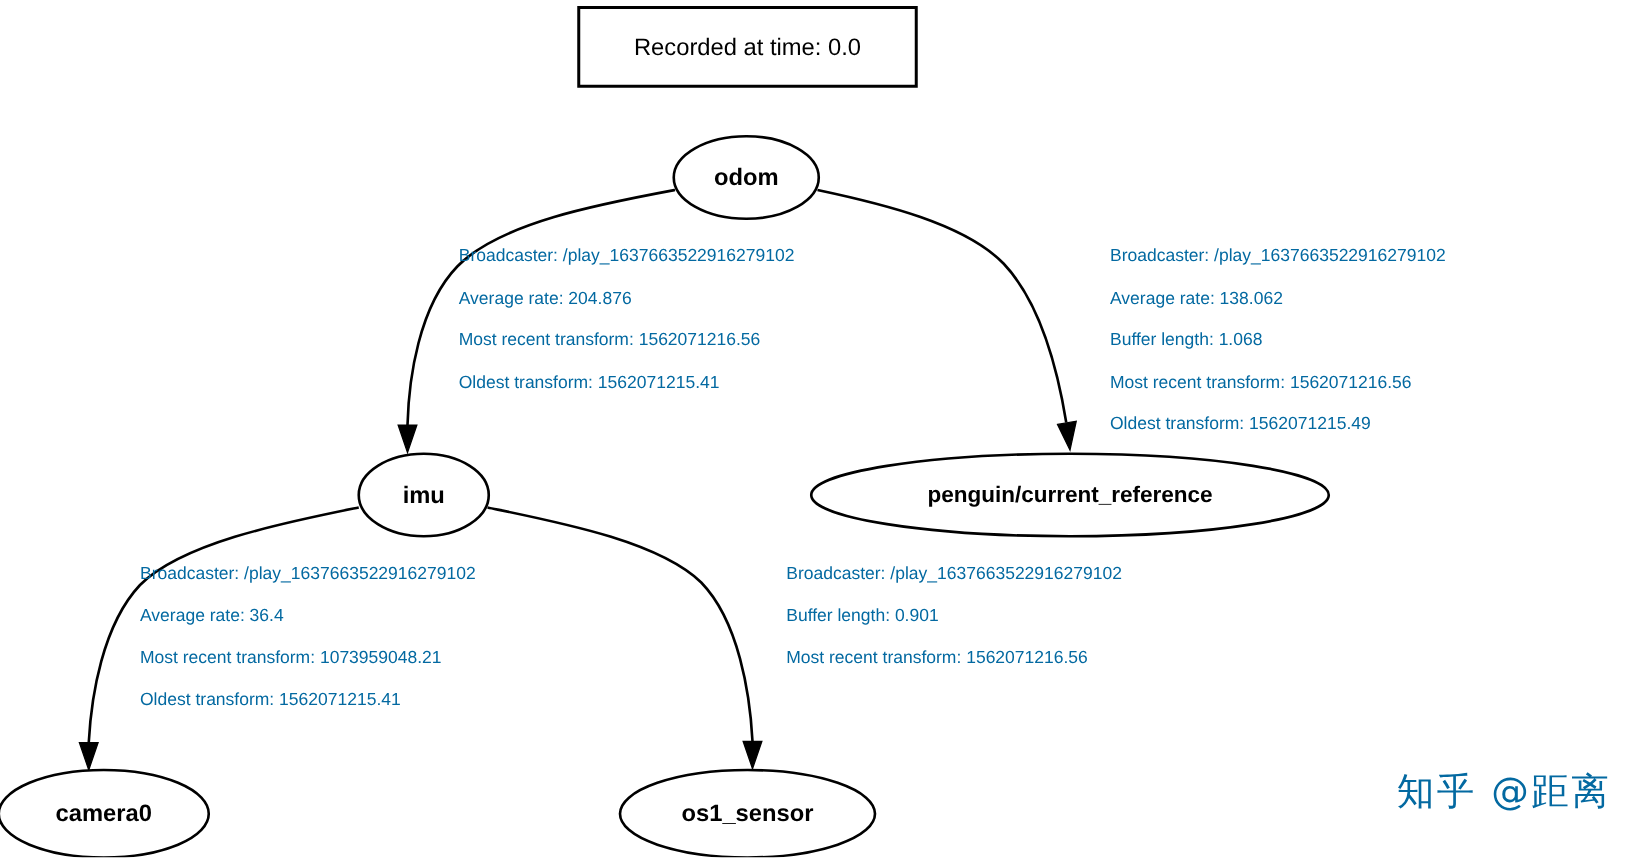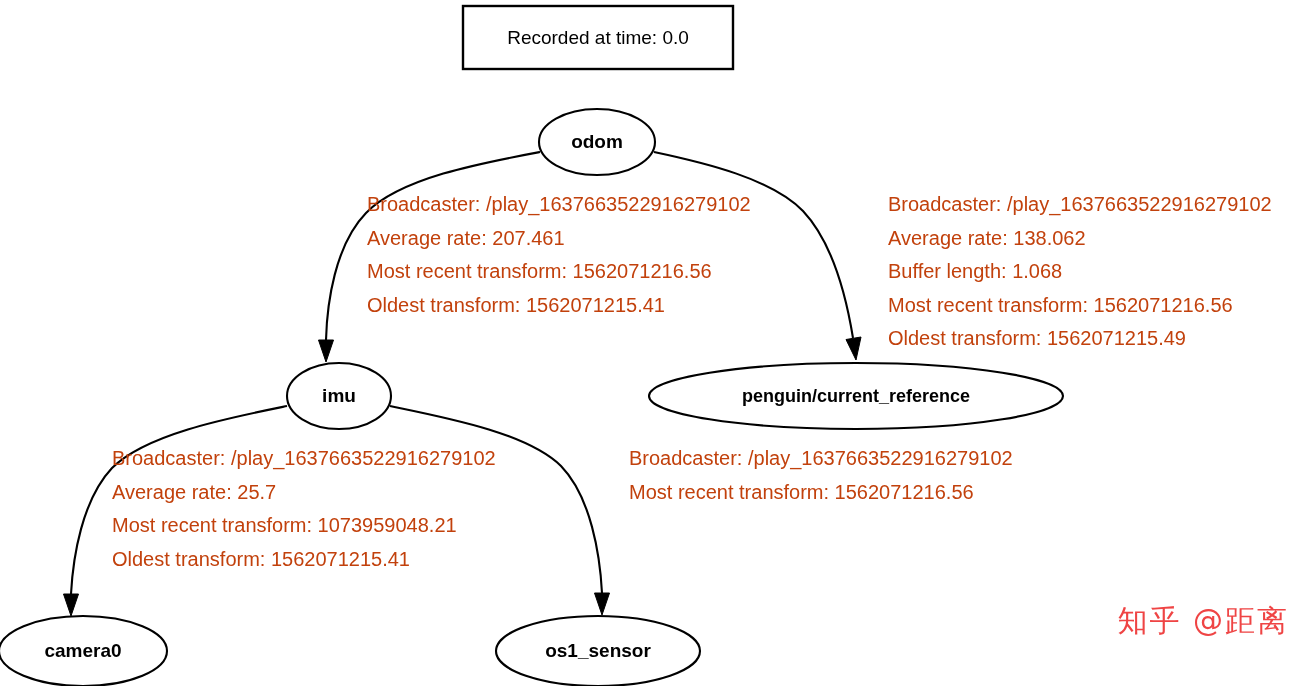--- a/index.html
+++ b/index.html
@@ -57,36 +57,36 @@
     stroke-width: 2.4;
   }
   .arrow-head {
     fill: #000000;
     stroke: #000000;
     stroke-width: 1;
   }
   .edge-label {
     position: absolute;
     font-family: "Liberation Sans", sans-serif;
-    font-size: 20px;
+    font-size: 14px;
     font-weight: 400;
-    color: #c2410c;
+    color: #0369a1;
     line-height: 33.5px;
     white-space: nowrap;
   }
   .edge-label div {
     white-space: nowrap;
   }
   #watermark {
     position: absolute;
     right: 14px;
-    bottom: 44px;
+    bottom: 32px;
     font-family: "DejaVu Sans", sans-serif;
     font-size: 30px;
-    color: #ef4444;
+    color: #0369a1;
     letter-spacing: 2px;
     white-space: nowrap;
     user-select: none;
   }
 </style>
 </head>
 <body>
 
 <div id="canvas">
 
@@ -119,40 +119,41 @@
     <ellipse class="node-shape" cx="83" cy="651" rx="84" ry="35"></ellipse>
     <text class="node-label" x="83" y="652">camera0</text>
 
     <ellipse class="node-shape" cx="598" cy="651" rx="102" ry="35"></ellipse>
     <text class="node-label" x="598" y="652">os1_sensor</text>
 
   </svg>
 
   <div class="edge-label" style="left:367px; top:188px;">
     <div>Broadcaster: /play_1637663522916279102</div>
-    <div>Average rate: 207.461</div>
+    <div>Average rate: 204.876</div>
     <div>Most recent transform: 1562071216.56</div>
     <div>Oldest transform: 1562071215.41</div>
   </div>
 
   <div class="edge-label" style="left:888px; top:188px;">
     <div>Broadcaster: /play_1637663522916279102</div>
     <div>Average rate: 138.062</div>
     <div>Buffer length: 1.068</div>
     <div>Most recent transform: 1562071216.56</div>
     <div>Oldest transform: 1562071215.49</div>
   </div>
 
   <div class="edge-label" style="left:112px; top:442px;">
     <div>Broadcaster: /play_1637663522916279102</div>
-    <div>Average rate: 25.7</div>
+    <div>Average rate: 36.4</div>
     <div>Most recent transform: 1073959048.21</div>
     <div>Oldest transform: 1562071215.41</div>
   </div>
 
   <div class="edge-label" style="left:629px; top:442px;">
     <div>Broadcaster: /play_1637663522916279102</div>
+    <div>Buffer length: 0.901</div>
     <div>Most recent transform: 1562071216.56</div>
   </div>
 
   <div id="watermark">知乎 @距离</div>
 
 </div>
 
 </body></html>

